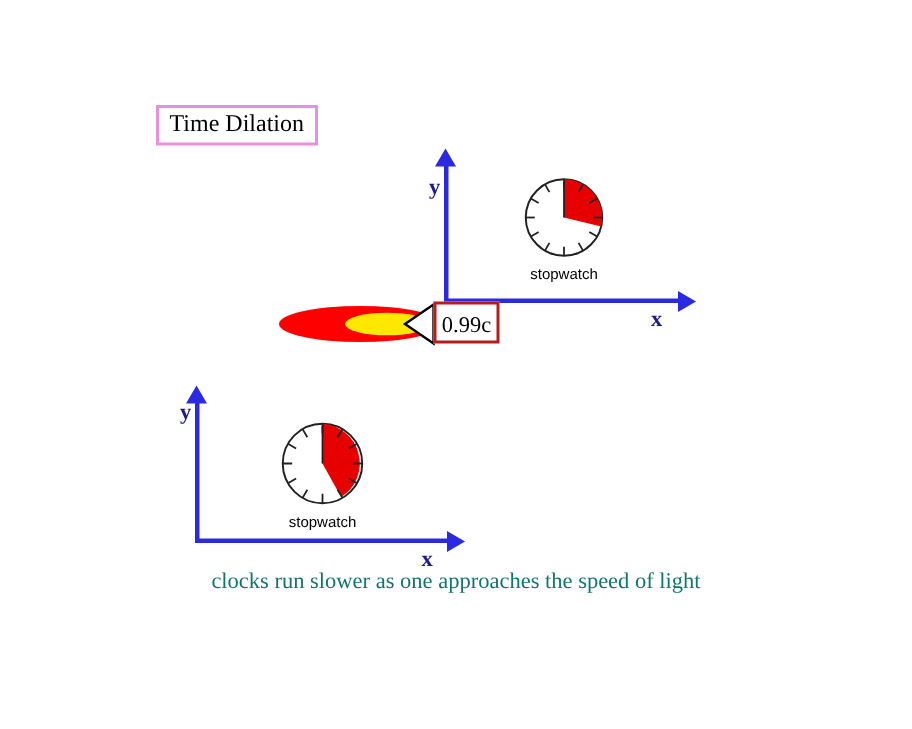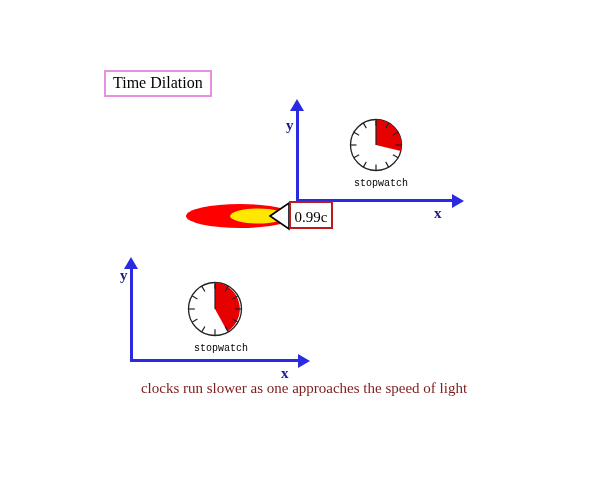--- a/index.html
+++ b/index.html
@@ -67,23 +67,23 @@
     line-height: 15px;
   }
 
   
   .stopwatch { position: absolute; }
   .stopwatch-face { display: block; }
   .stopwatch-caption {
     position: absolute;
     left: 0;
     width: 100%;
-    text-align: right;
+    text-align: center;
     color: #000000;
-    font-family: Liberation Mono, monospace;
+    font-family: Liberation Sans, sans-serif;
     font-size: 10px;
     line-height: 11px;
   }
 
   
   #rocket { position: absolute; left: 186px; top: 196px; }
   #speed-box {
     position: absolute;
     left: 289px;
     top: 201px;
@@ -99,21 +99,21 @@
     box-sizing: border-box;
   }
 
   
   #caption {
     position: absolute;
     left: 0;
     top: 379px;
     width: 608px;
     text-align: center;
-    color: #7f1d1d;
+    color: #0f766e;
     font-family: "Liberation Serif", "DejaVu Serif", serif;
     font-size: 15px;
     line-height: 18px;
   }
 </style>
 </head>
 <body>
 
 <div id="stage">
 

